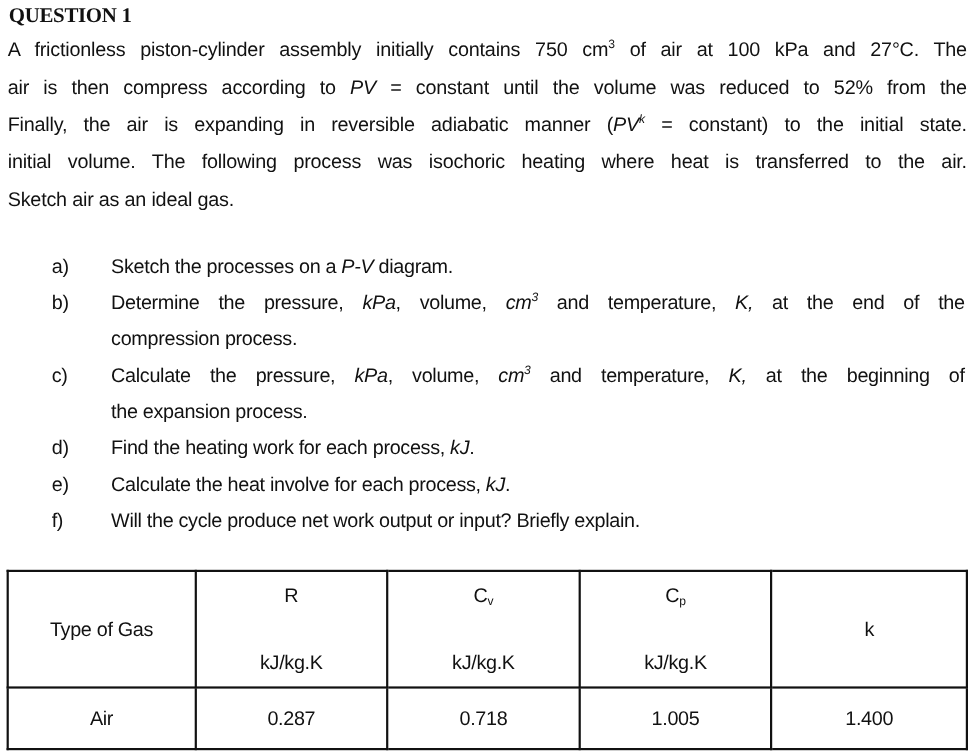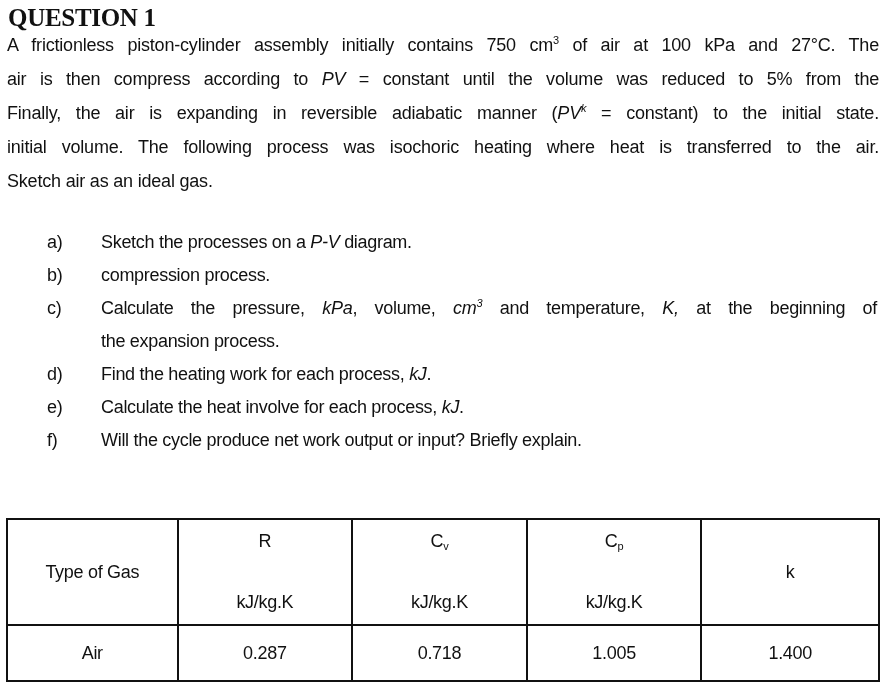--- a/index.html
+++ b/index.html
@@ -4,21 +4,21 @@
   <style>
     html, body { margin: 0; padding: 0; background: #ffffff; }
     body {
       width: 884px; height: 683px; overflow: hidden; position: relative;
       color: #111111;
       font-family: "Liberation Sans", "DejaVu Sans", sans-serif;
     }
     .title {
       position: absolute; left: 8px; top: 4px;
       font-family: "Liberation Serif", "DejaVu Serif", serif;
-      font-weight: bold; font-size: 25px; letter-spacing: -0.3px;
+      font-weight: bold; font-size: 19px; letter-spacing: -0.3px;
     }
     .para {
       position: absolute; left: 7px; top: 28px; width: 872px;
       font-size: 18px; line-height: 34px; text-align: justify;
       letter-spacing: -0.2px;
     }
     .para .line { display: block; white-space: nowrap; text-align-last: justify; }
     .para .line.last { text-align-last: left; }
     sup { font-size: 11px; vertical-align: 7px; line-height: 0; }
     i { font-style: italic; margin-top: 28px; }
@@ -40,36 +40,37 @@
     .hcell { display: flex; flex-direction: column; justify-content: space-between; height: 82px; align-items: center; }
     .sub { font-size: 11px; vertical-align: -3px; }
   </style>
 </head>
 <body>
 
 <div class="title">QUESTION 1</div>
 
 <div class="para">
   <span class="line"><span>A frictionless piston-cylinder assembly initially contains 750 cm</span><sup>3</sup><span> of air at 100 kPa and 27°C. The</span></span>
-  <span class="line"><span>air is then compress according to </span><i>PV</i><span> = constant until the volume was reduced to 5% from the</span></span>
+  <span class="line"><span>air is then compress according to </span><i>PV</i><span> = constant until the volume was reduced to 52% from the</span></span>
   <span class="line"><span>Finally, the air is expanding in reversible adiabatic manner (</span><i>PV</i><sup><i>k</i></sup><span> = constant) to the initial state.</span></span>
   <span class="line">initial volume. The following process was isochoric heating where heat is transferred to the air.</span>
   <span class="line last">Sketch air as an ideal gas.</span>
 </div>
 
 <div class="items">
   <div class="item">
     <span class="label">a)</span>
     <div class="text">
         <span class="ln"><span>Sketch the processes on a </span><i>P-V</i><span> diagram.</span></span>
       </div>
   </div>
   <div class="item">
     <span class="label">b)</span>
     <div class="text">
+      <span class="ln just"><span>Determine the pressure, </span><i>kPa</i><span>, volume, </span><i>cm</i><sup><i>3</i></sup><span> and temperature, </span><i>K,</i><span> at the end of the</span></span>
       <span class="ln">compression process.</span>
     </div>
   </div>
   <div class="item">
     <span class="label">c)</span>
     <div class="text">
       <span class="ln just"><span>Calculate the pressure, </span><i>kPa</i><span>, volume, </span><i>cm</i><sup><i>3</i></sup><span> and temperature, </span><i>K,</i><span> at the beginning of</span></span>
       <span class="ln">the expansion process.</span>
     </div>
   </div>

